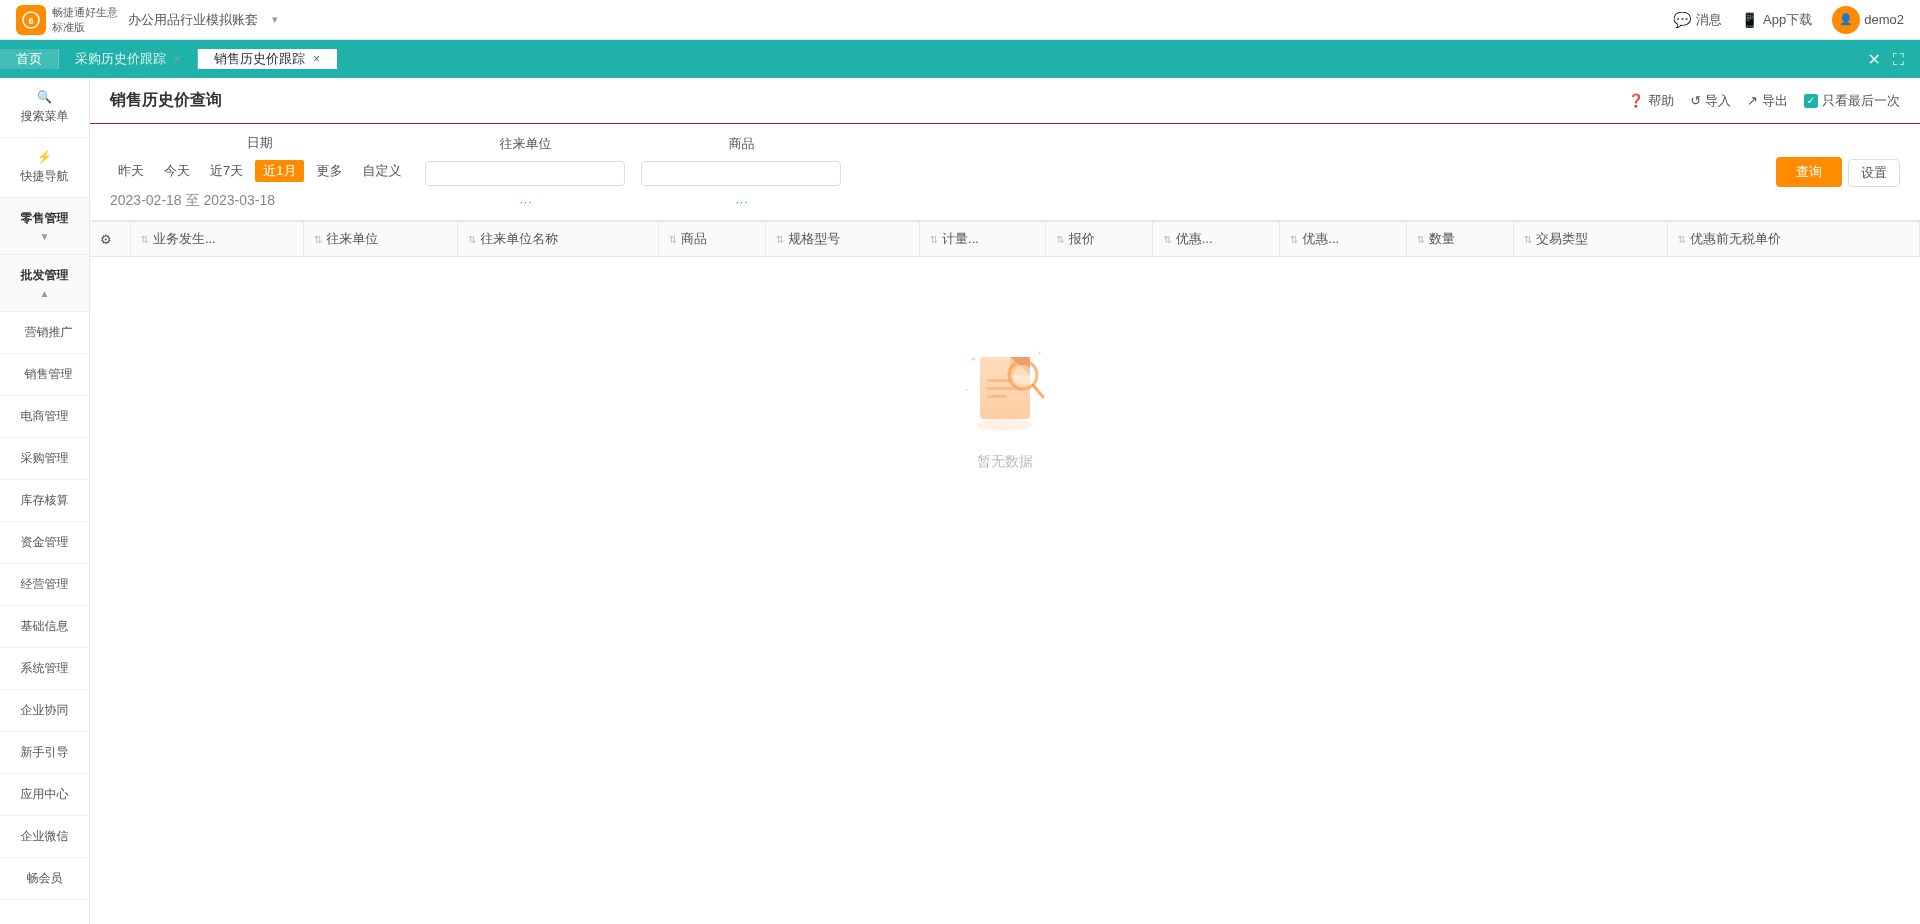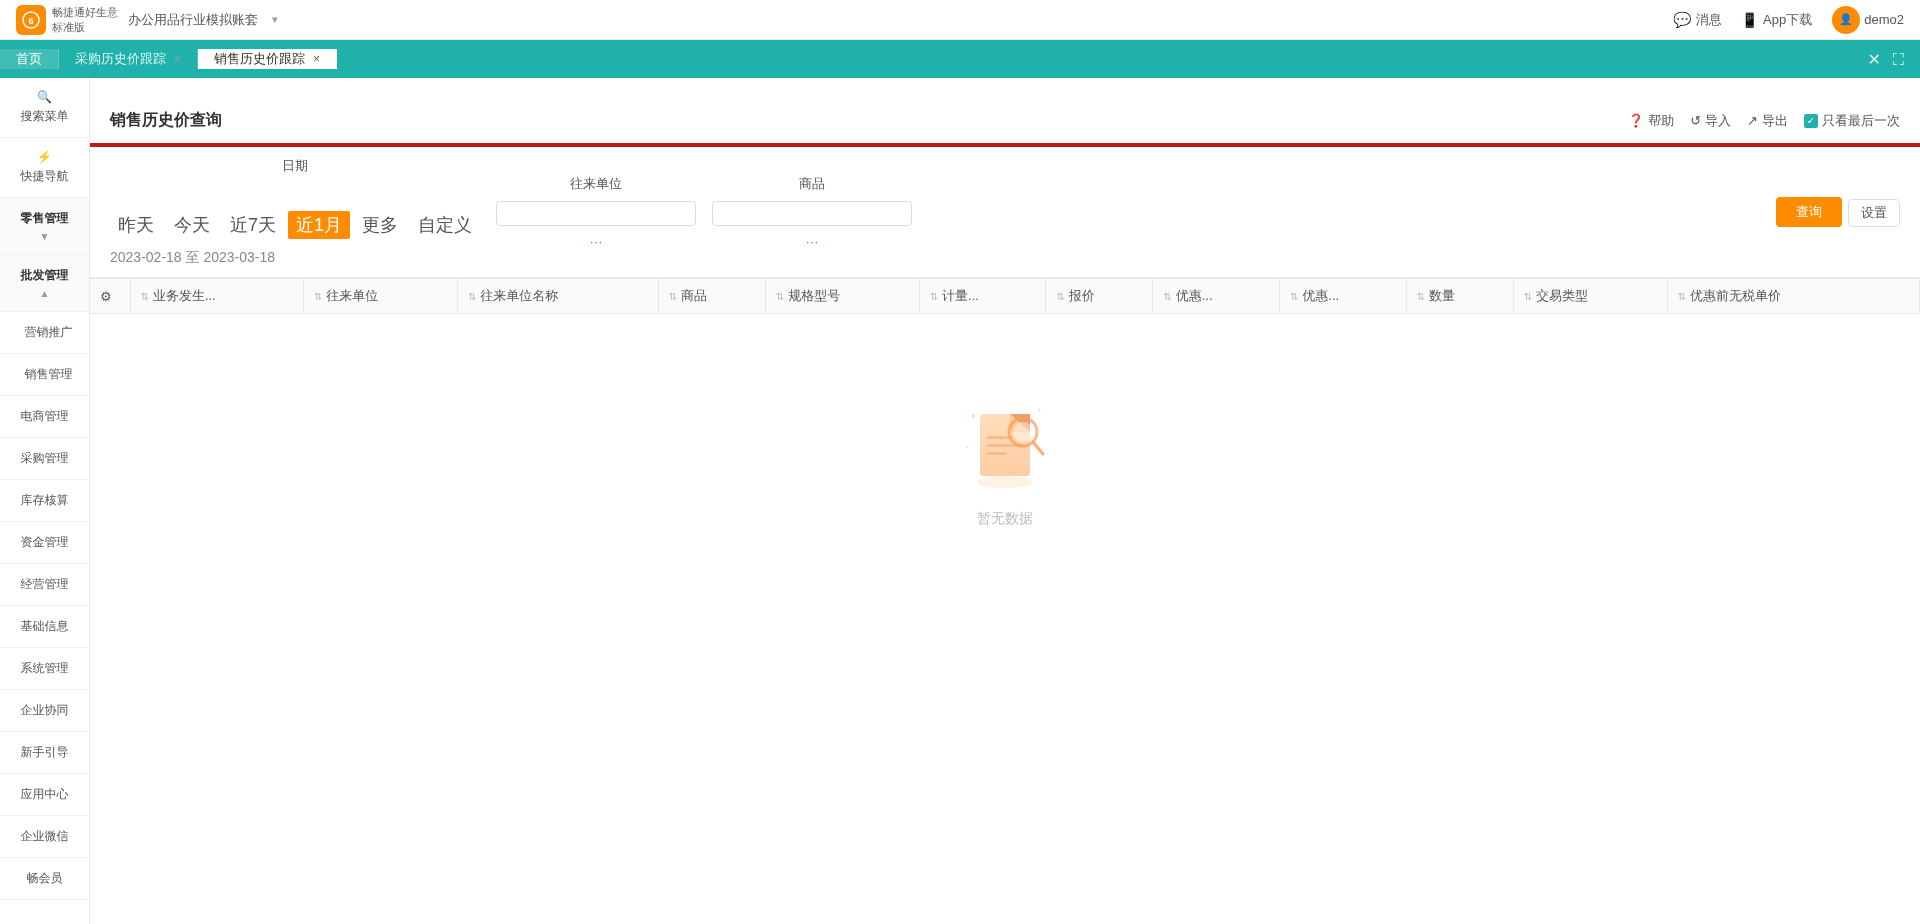--- a/index.html
+++ b/index.html
@@ -168,22 +168,22 @@
       flex: 1;
       display: flex;
       flex-direction: column;
       overflow: hidden;
       background: #f5f5f5;
     }
 
     
     .page-header {
       background: #fff;
-      padding: 32px 20px 0 20px;
-      border-bottom: 4px solid #b91c1c;
+      padding: 12px 20px 0 20px;
+      border-bottom: 1px solid #b91c1c;
       flex-shrink: 0;
     }
     .page-title-row {
       display: flex;
       align-items: center;
       justify-content: space-between;
       margin-bottom: 12px;
     }
     .page-title {
       font-size: 16px;
@@ -246,26 +246,25 @@
       white-space: nowrap;
     }
     .date-btns {
       display: flex;
       gap: 4px;
       align-items: center;
     }
     .date-btn {
       padding: 2px 8px;
       border-radius: 3px;
-      font-size: 18px;
+      font-size: 13px;
       cursor: pointer;
       color: #555;
       border: none;
       background: transparent;
-      margin-top: 28px;
     }
     .date-btn.active {
       background: #ff8c00;
       color: white;
       border-radius: 2px;
     }
     .date-range-text {
       font-size: 14px;
       color: #888;
       margin-top: 10px;

